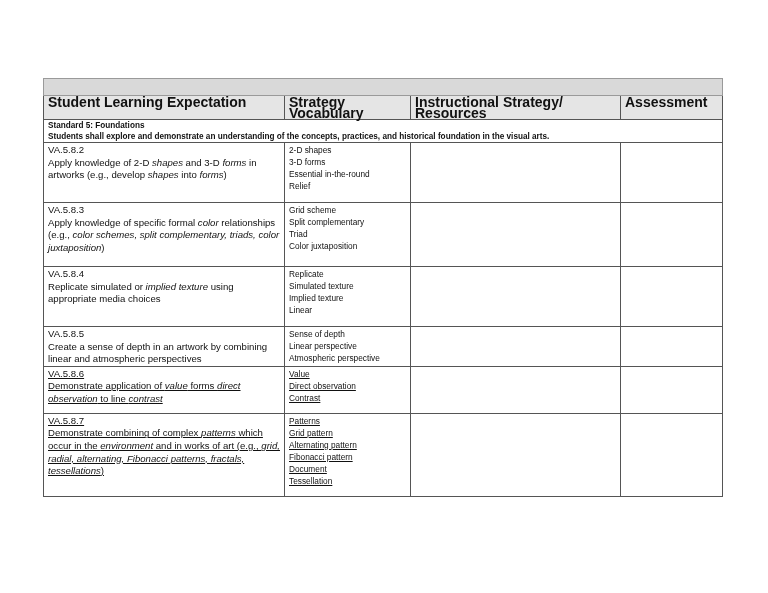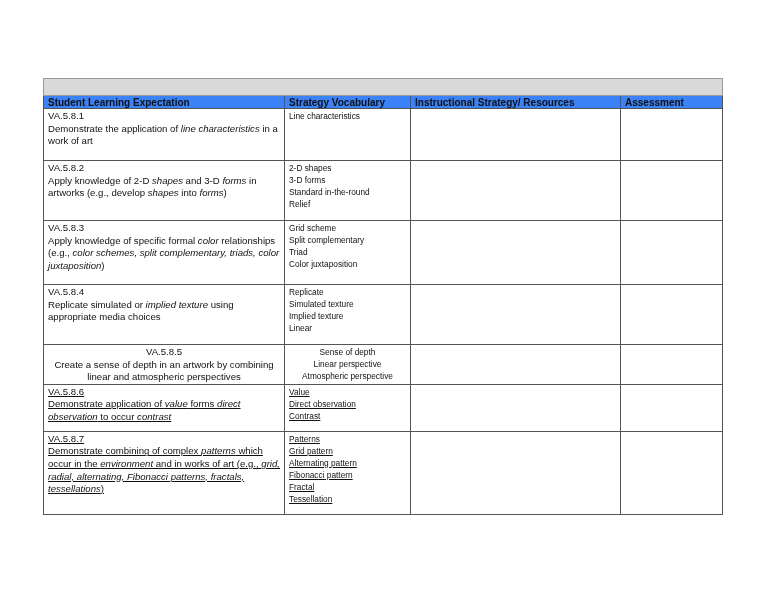--- a/index.html
+++ b/index.html
@@ -2,21 +2,21 @@
 <html><head>
 <meta charset="utf-8">
 <style>
   html, body { margin:0; padding:0; background:#ffffff; }
   body { width:768px; height:593px; position:relative; overflow:hidden;
          font-family:"Liberation Sans", sans-serif; color:#111; }
   .title { position:absolute; left:49px; top:47px; font-size:14.5px; font-weight:bold; letter-spacing:-0.1px;margin-top:47px; }
   table.cur { position:absolute; left:43px; top:78px; width:293px; border-collapse:collapse; table-layout:fixed; width:631px; }
   table.cur td { border:1px solid #555; padding:0 4px; vertical-align:top; font-size:9.4px; line-height:12px; }
   table.cur tr.banner td { background:#d9d9d9; height:16px; border-color:#9a9a9a; }
-  table.cur tr.head td { background:#3b82f6; font-weight:bold; font-size:10px; height:11px; line-height:11px; padding-top:1px; }
+  table.cur tr.head td { background:#e5e5e5; font-weight:bold; font-size:14px; height:11px; line-height:11px; padding-top:1px; }
   table.cur tr.std td { font-weight:bold; font-size:8.2px; line-height:11px; height:22px; padding-top:0; }
   .slecode, .slebody { display:block; font-size:9.6px; line-height:12.6px; }
   .vocab { font-size:8.3px; line-height:12px; }
   .vocab span { display:block; }
   table.cur td.sle { padding-top:1px; }
   table.cur td.voc { padding-top:1px; }
 </style>
 </head>
 <body>
 
@@ -32,43 +32,36 @@
   <tbody id="tbody">
     <tr class="banner">
       <td colspan="4"></td>
     </tr>
     <tr class="head">
       <td>Student Learning Expectation</td>
       <td>Strategy Vocabulary</td>
       <td>Instructional Strategy/ Resources</td>
       <td>Assessment</td>
     </tr>
-  <tr style="height: 52px;">
-        <td class="sle">
-          <span class="slecode">VA.5.8.1</span>
-          <span class="slebody"><span>Demonstrate the application of </span><i>line characteristics</i><span> in a work of art</span></span>
-        </td>
-        <td class="voc">
-          <div class="vocab">
-            <span>Line characteristics</span>
-          </div>
-        </td>
-        <td></td>
-        <td></td>
-      </tr>
+    <tr class="std">
+      <td colspan="4">
+        <div>Standard 5: Foundations</div>
+        <div>Students shall explore and demonstrate an understanding of the concepts, practices, and historical foundation in the visual arts.</div>
+      </td>
+    </tr>
       <tr style="height: 60px;">
         <td class="sle">
           <span class="slecode">VA.5.8.2</span>
           <span class="slebody"><span>Apply knowledge of 2-D </span><i>shapes</i><span> and 3-D </span><i>forms</i><span> in artworks (e.g., develop </span><i>shapes</i><span> into </span><i>forms</i><span>)</span></span>
         </td>
         <td class="voc">
           <div class="vocab">
             <span>2-D shapes</span>
             <span>3-D forms</span>
-            <span>Standard in-the-round</span>
+            <span>Essential in-the-round</span>
             <span>Relief</span>
           </div>
         </td>
         <td></td>
         <td></td>
       </tr>
       <tr style="height: 64px;">
         <td class="sle">
           <span class="slecode">VA.5.8.3</span>
           <span class="slebody"><span>Apply knowledge of specific formal </span><i>color</i><span> relationships (e.g., </span><i>color schemes, split complementary, triads, color juxtaposition</i><span>)</span></span>
@@ -93,39 +86,39 @@
           <div class="vocab">
             <span>Replicate</span>
             <span>Simulated texture</span>
             <span>Implied texture</span>
             <span>Linear</span>
           </div>
         </td>
         <td></td>
         <td></td>
       </tr>
-      <tr style="height: 38px; text-align: center;">
+      <tr style="height: 38px;">
         <td class="sle">
           <span class="slecode">VA.5.8.5</span>
           <span class="slebody"><span>Create a sense of depth in an artwork by combining linear and atmospheric perspectives</span></span>
         </td>
         <td class="voc">
           <div class="vocab">
             <span>Sense of depth</span>
             <span>Linear perspective</span>
             <span>Atmospheric perspective</span>
           </div>
         </td>
         <td></td>
         <td></td>
       </tr>
       <tr style="height: 47px; text-decoration: underline;">
         <td class="sle">
           <span class="slecode">VA.5.8.6</span>
-          <span class="slebody"><span>Demonstrate application of </span><i>value</i><span> forms </span><i>direct observation</i><span> to occur </span><i>contrast</i></span>
+          <span class="slebody"><span>Demonstrate application of </span><i>value</i><span> forms </span><i>direct observation</i><span> to line </span><i>contrast</i></span>
         </td>
         <td class="voc">
           <div class="vocab">
             <span>Value</span>
             <span>Direct observation</span>
             <span>Contrast</span>
           </div>
         </td>
         <td></td>
         <td></td>
@@ -134,21 +127,21 @@
         <td class="sle">
           <span class="slecode">VA.5.8.7</span>
           <span class="slebody"><span>Demonstrate combining of complex </span><i>patterns</i><span> which occur in the </span><i>environment</i><span> and in works of art (e.g., </span><i>grid, radial, alternating, Fibonacci patterns, fractals, tessellations</i><span>)</span></span>
         </td>
         <td class="voc">
           <div class="vocab">
             <span>Patterns</span>
             <span>Grid pattern</span>
             <span>Alternating pattern</span>
             <span>Fibonacci pattern</span>
-            <span>Fractal</span>
+            <span>Document</span>
             <span>Tessellation</span>
           </div>
         </td>
         <td></td>
         <td></td>
       </tr>
     </tbody>
 </table>
 
 </body></html>

